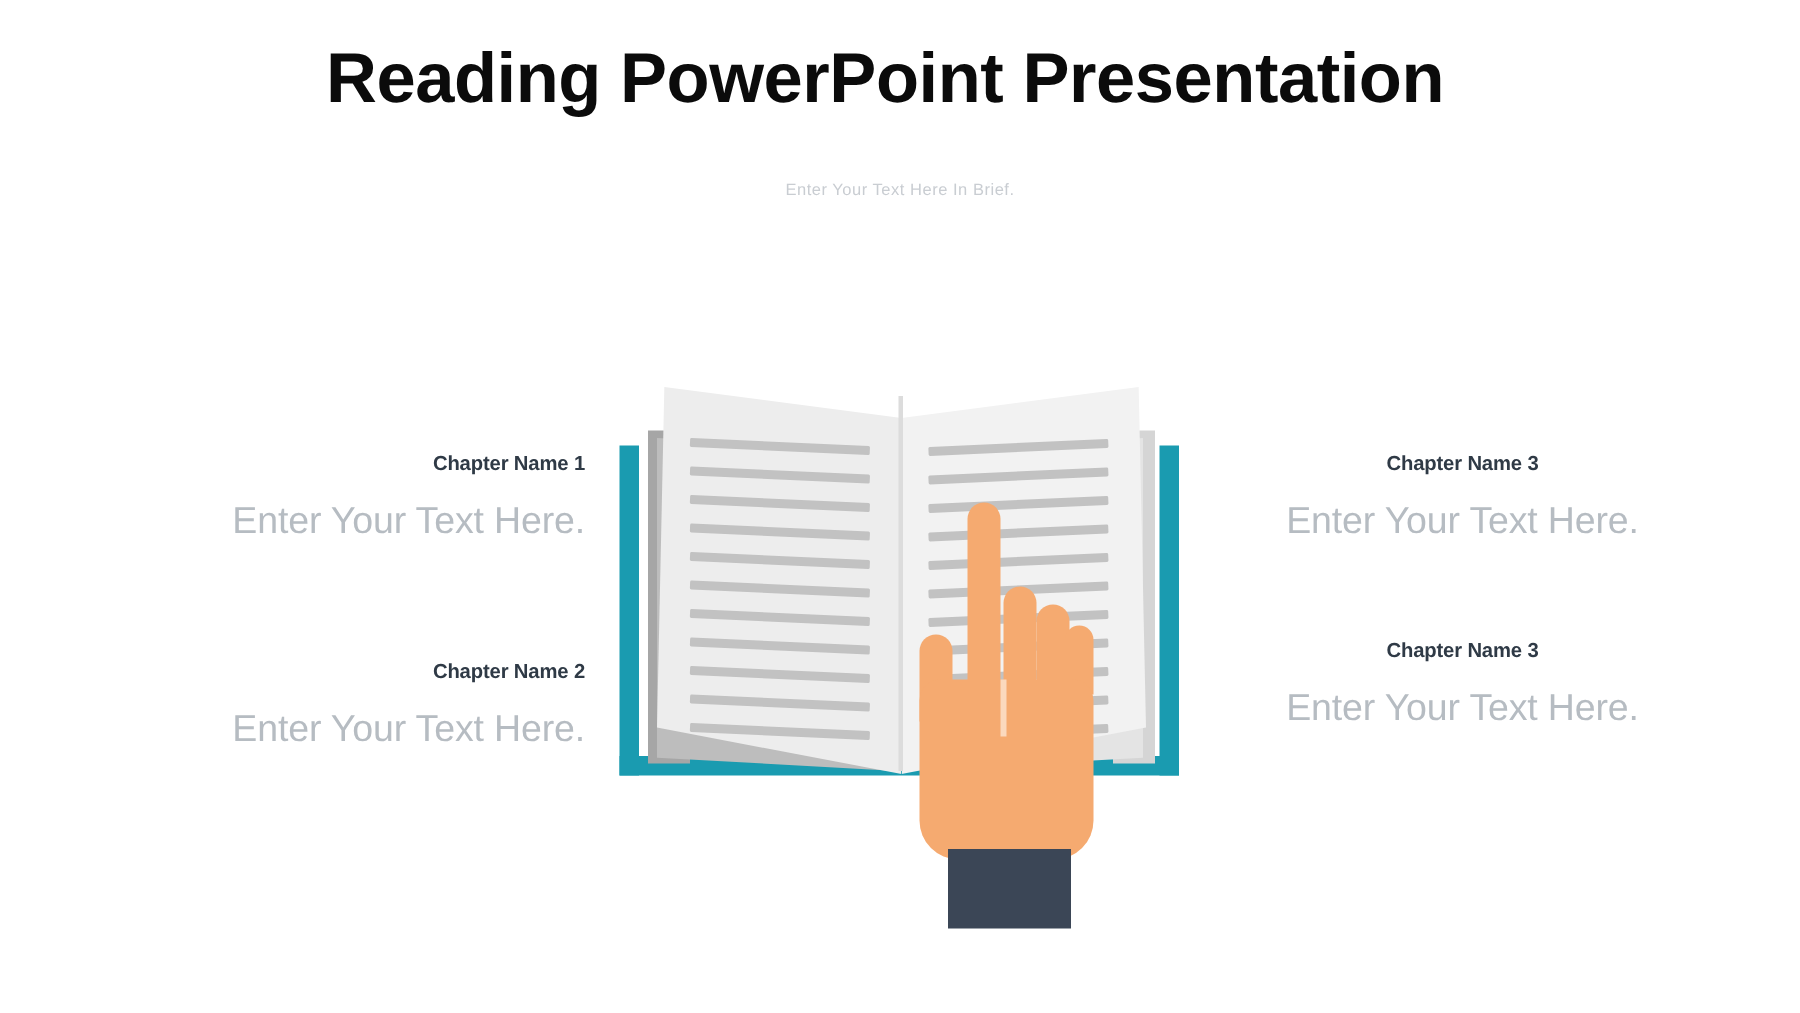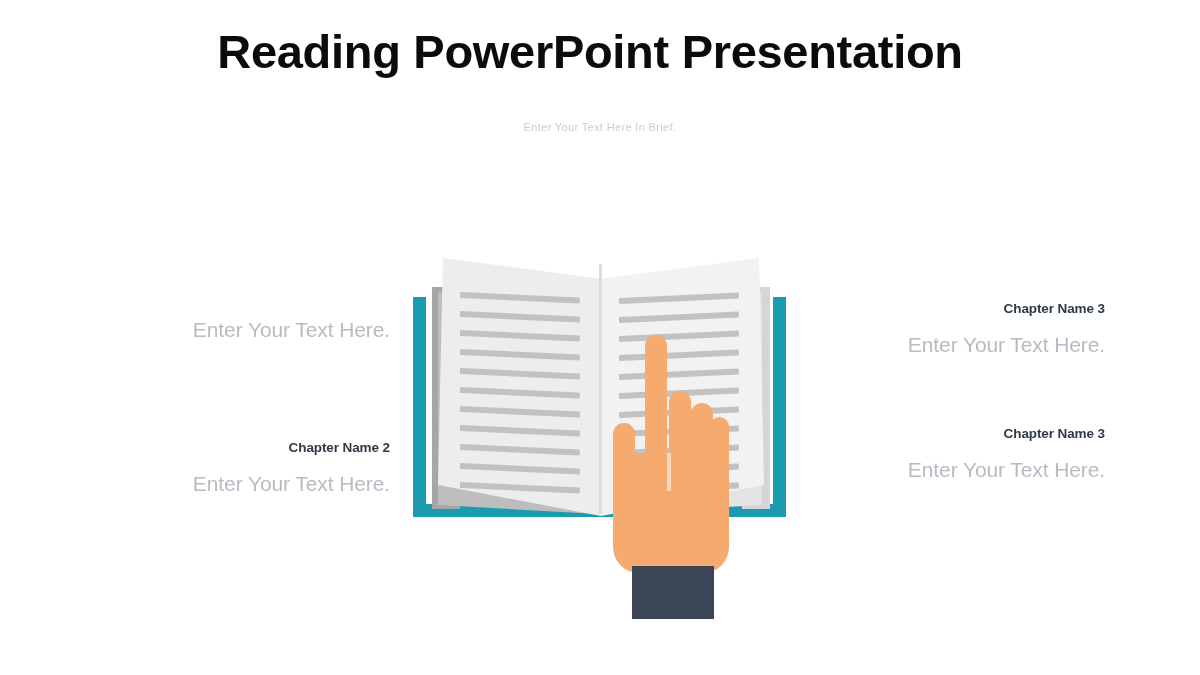--- a/index.html
+++ b/index.html
@@ -31,31 +31,31 @@
     text-align:center;
     font-size:11px;
     font-weight:normal;
     color:#c9cdd2;
     letter-spacing:0.35px;
   }
 
   
   .chapter-block { position:absolute; width:260px; }
   .chapter-block.left  { left:130px;  text-align:right; }
-  .chapter-block.right { left:845px;  text-align:right;  }
+  .chapter-block.right { left:845px;  text-align:center;  }
   .chapter-title {
     font-size:13.5px;
     font-weight:bold;
     color:#2f3a46;
     letter-spacing:-0.1px;
     white-space:nowrap;
   }
   .chapter-body {
     margin-top:17px;
-    font-size:21px;
+    font-size:25px;
     font-weight:normal;
     color:#b6bcc2;
     letter-spacing:-0.1px;
     white-space:nowrap;
   }
   #chapter-block-1 { top:301px; }
   #chapter-block-2 { top:440px; }
   #chapter-block-3 { top:301px; }
   #chapter-block-4 { top:426px; }
 
@@ -127,20 +127,21 @@
     background:#3b4656;
   }
 </style>
 </head>
 <body>
 
 <div id="slide-title">Reading PowerPoint Presentation</div>
 <div id="slide-subtitle">Enter Your Text Here In Brief.</div>
 
 <div class="chapter-block left" id="chapter-block-1">
+  <div class="chapter-title">Chapter Name 1</div>
   <div class="chapter-body">Enter Your Text Here.</div>
 </div>
 
 <div class="chapter-block left" id="chapter-block-2">
   <div class="chapter-title">Chapter Name 2</div>
   <div class="chapter-body">Enter Your Text Here.</div>
 </div>
 
 <div class="chapter-block right" id="chapter-block-3">
   <div class="chapter-title">Chapter Name 3</div>

